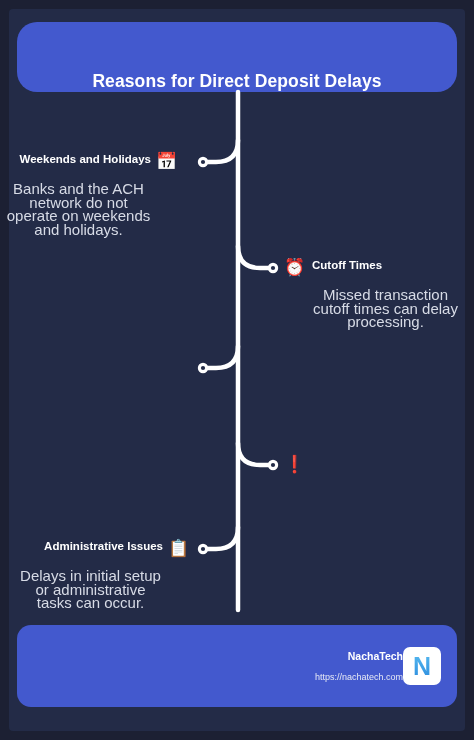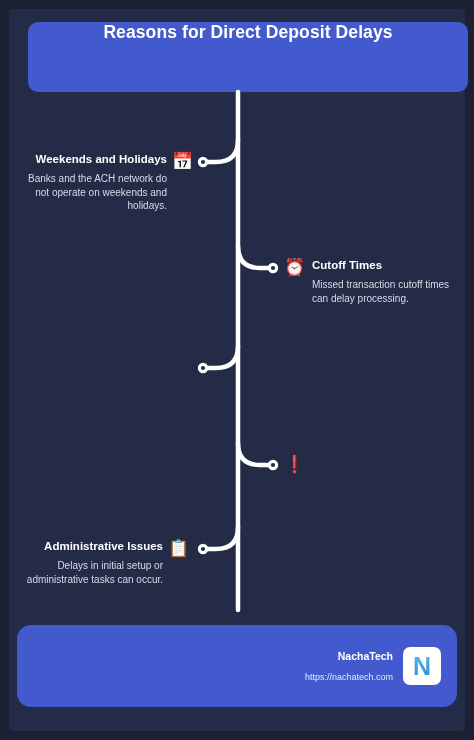--- a/index.html
+++ b/index.html
@@ -29,28 +29,28 @@
     top: 9px;
     width: 456px;
     height: 722px;
     background: #232b47;
     border-radius: 4px;
   }
 
   
   .header-bar {
     position: absolute;
-    left: 28px;
+    left: 17px;
     top: 22px;
     width: 440px;
     height: 70px;
     background: #4359ce;
-    border-radius: 10px;
-    display: flex;
-    align-items: flex-start;
+    border-radius: 20px;
+    display: flex;
+    align-items: flex-end;
     justify-content: center;
   }
   .header-title {
     color: #ffffff;
     font-size: 17.5px;
     font-weight: bold;
     letter-spacing: 0.1px;
     text-align: center;
     padding: 0 20px;
   }
@@ -89,24 +89,25 @@
 
   .item-title {
     color: #ffffff;
     font-size: 11.5px;
     font-weight: bold;
     line-height: 15px;
     white-space: nowrap;
   }
   .item-desc {
     color: #d7dbe6;
-    font-size: 10px;
+    font-size: 15px;
     line-height: 13.5px;
     font-weight: normal;
-    margin-top: 5px;
+    margin-top: 15px;
+    text-align: center;
   }
 
   .item-icon {
     font-size: 17px;
     line-height: 19px;
     width: 22px;
     text-align: center;
     flex: 0 0 auto;
   }
   .item-left .item-icon  { margin-left: 5px; }
@@ -122,21 +123,21 @@
     background: #4359ce;
     border-radius: 14px;
   }
   .footer-content {
     position: absolute;
     right: 16px;
     top: 50%;
     transform: translateY(-50%);
     display: flex;
     align-items: center;
-    gap: 10px;
+    gap: 0;
   }
   .footer-text {
     display: flex;
     flex-direction: column;
     align-items: flex-end;
   }
   .footer-brand {
     color: #ffffff;
     font-size: 10.5px;
     font-weight: bold;
@@ -196,21 +197,21 @@
 
     <path d="M238,443 Q238,465 260,465 L271,465" stroke="#ffffff" stroke-width="4.5" fill="none" stroke-linecap="round"></path>
     <circle cx="273" cy="465" r="5.2" fill="#ffffff"></circle>
     <circle cx="273" cy="465" r="2.1" fill="#232b47"></circle>
 
     <path d="M238,527 Q238,549 216,549 L205,549" stroke="#ffffff" stroke-width="4.5" fill="none" stroke-linecap="round"></path>
     <circle cx="203" cy="549" r="5.2" fill="#ffffff"></circle>
     <circle cx="203" cy="549" r="2.1" fill="#232b47"></circle>
   </svg>
 
-  <div class="item item-left" style="left:22px; top:152px; width:172px;">
+  <div class="item item-left" style="left:6px; top:152px; width:172px;">
     <div class="item-text">
       <div class="item-title">Weekends and Holidays</div>
       <div class="item-desc">Banks and the ACH network do not operate on weekends and holidays.</div>
     </div>
     <div class="item-icon">📅</div>
   </div>
 
   <div class="item item-right" style="left:284px; top:258px; width:175px;">
     <div class="item-icon">⏰</div>
     <div class="item-text">

